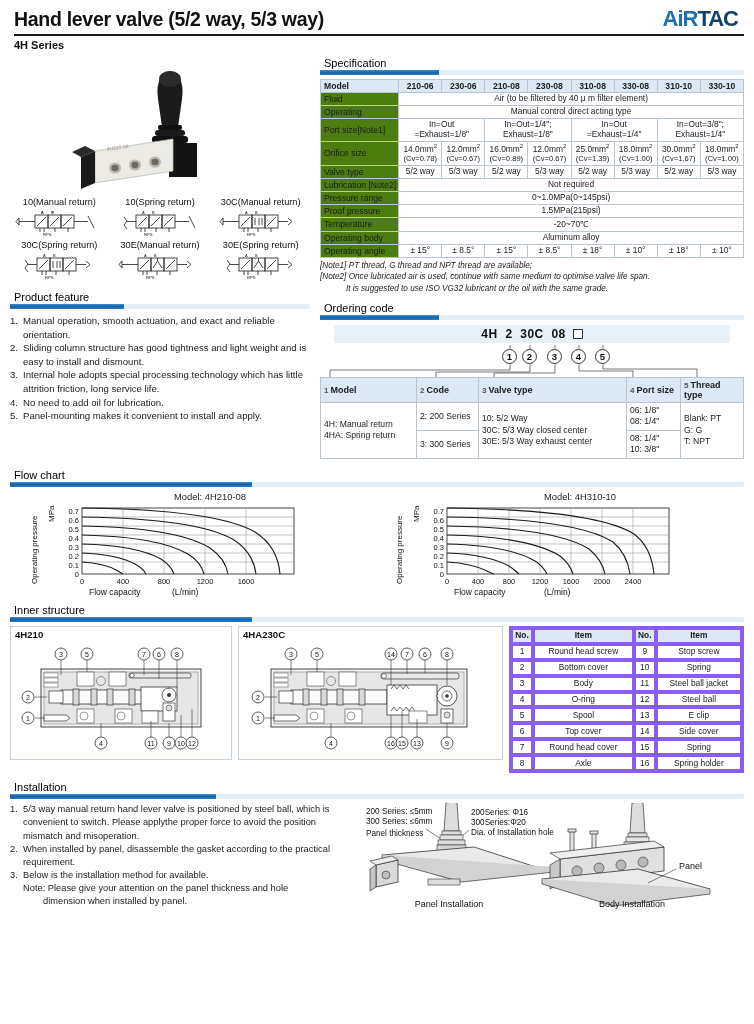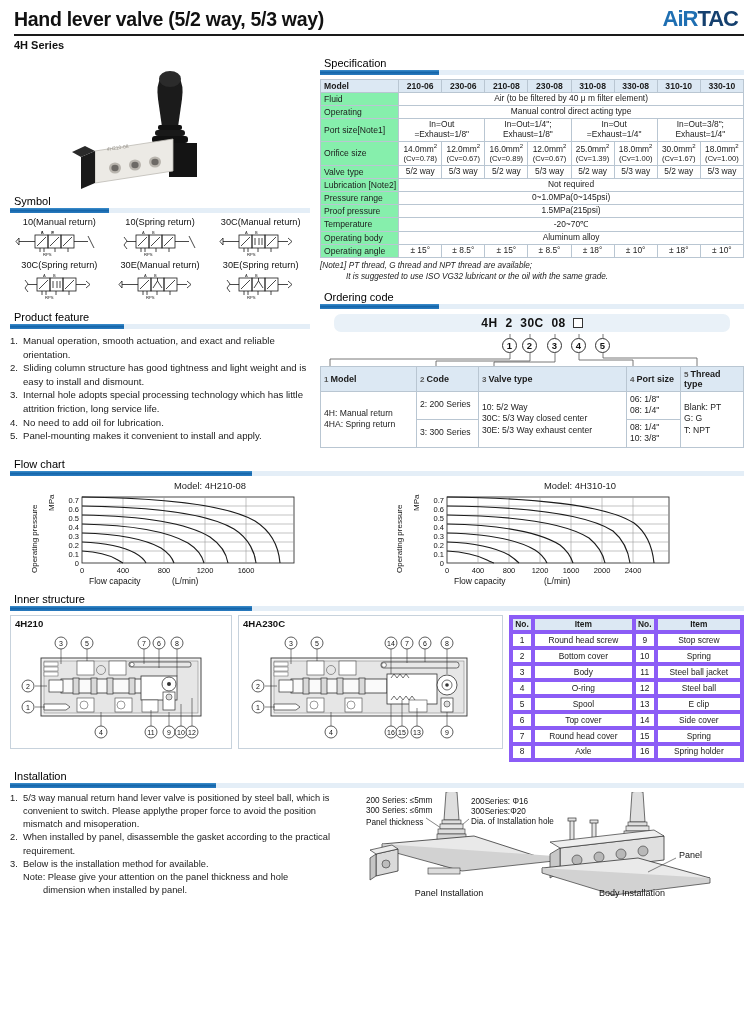--- a/index.html
+++ b/index.html
@@ -57,32 +57,32 @@
   .feat-num { width:13px; flex:0 0 13px; }
   .feat-txt { flex:1; }
 
   
   table.spec { border-collapse:collapse; width:100%; margin-top:4px; font-size:8.4px; }
   table.spec td, table.spec th {
     border:1px solid #b9c6d2; padding:1px 2px; text-align:center;
     color:#1b1b1b; line-height:1.18; vertical-align:middle;
   }
   table.spec th { background:#dce8f3; font-weight:bold; font-size:8.6px; }
-  table.spec td.rowhead { text-align:left; padding-left:3px; font-size:8.6px; background:#86efac; white-space:nowrap;}
+  table.spec td.rowhead { text-align:left; padding-left:3px; font-size:8.6px; background:#4d7c0f; white-space:nowrap;}
   table.spec th.rowhead { text-align:left; padding-left:3px; }
   .sup { font-size:6px; vertical-align:super; }
   .cv { font-size:7.6px; display:block; }
   .orif-main { display:block; }
 
   .notes { font-size:8.2px; line-height:1.38; margin-top:2px;font-style:italic; }
   .notes .indent { padding-left:26px; display:block; }
 
   
   .order-box { margin-top:5px; }
-  .order-strip { background:#e9f1f8; height:18px; position:relative; margin:5px 14px 0 14px;border-radius:7px; }
+  .order-strip { background:#e9f1f8; height:18px; position:relative; margin:5px 14px 0 14px; }
   .order-code {
     position:absolute; left:0; right:0; top:2px; text-align:center;
     font-size:12px; font-weight:bold; letter-spacing:0.5px; color:#111;
   }
   .order-code .blankbox {
     display:inline-block; width:10px; height:10px; border:1.2px solid #333;
     vertical-align:-1px; margin-left:3px; background:#fff;
   }
   .circ-row { position:relative; height:34px; }
   .circ {
@@ -158,24 +158,20 @@
           <ellipse cx="50" cy="109" rx="3.6" ry="3.3" fill="#6d6a66"></ellipse>
           <ellipse cx="70" cy="106" rx="6" ry="5.5" fill="#b9b5ae"></ellipse>
           <ellipse cx="70" cy="106" rx="3.6" ry="3.3" fill="#6d6a66"></ellipse>
           <ellipse cx="90" cy="103" rx="6" ry="5.5" fill="#b9b5ae"></ellipse>
           <ellipse cx="90" cy="103" rx="3.6" ry="3.3" fill="#6d6a66"></ellipse>
 
           <text x="42" y="92" font-size="5" fill="#9a968f" transform="rotate(-8 42 92)" font-family="Liberation Sans, sans-serif">4H210-08</text>
         </svg>
       </div>
 
-      <div class="sec">
-        <div class="sec-title">Symbol</div>
-        <div class="sec-bar w-mid"></div>
-      </div>
 
       <div class="sym-grid">
 
         <div class="sym-cell">
           <div class="sym-label">10(Manual return)</div>
           <div class="sym-img">
             <svg width="96" height="28" viewBox="0 0 96 28">
               <g stroke="#1b1b1b" stroke-width="0.8" fill="none">
                 <rect x="24" y="6" width="13" height="13"></rect>
                   <rect x="37" y="6" width="13" height="13"></rect>
@@ -448,20 +444,21 @@
           <td>± 18°</td>
           <td>± 10°</td>
           <td>± 18°</td>
           <td>± 10°</td>
         </tr>
       </tbody>
         </table>
 
       <div class="notes">
         <div>[Note1] PT thread, G thread and NPT thread are available;</div>
+        <div>[Note2] Once lubricated air is used, continue with same medium to optimise valve life span.</div>
         <div class="indent">It is suggested to use ISO VG32 lubricant or the oil with the same grade.</div>
       </div>
 
       <div class="sec" style="margin-top:6px;">
         <div class="sec-title">Ordering code</div>
         <div class="sec-bar w-short"></div>
       </div>
 
       <div class="order-box">
         <div class="order-strip">

